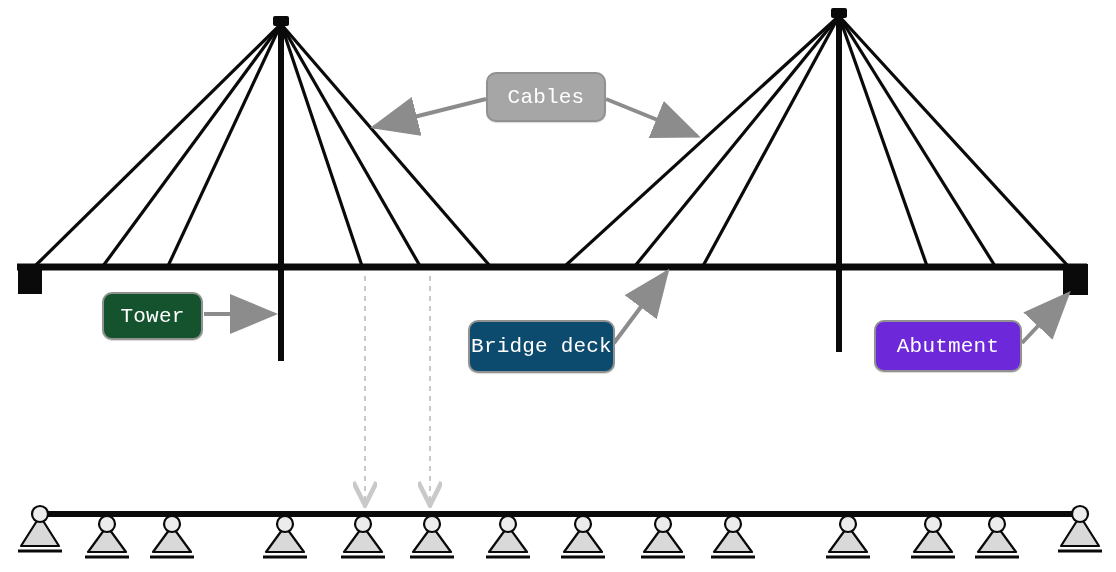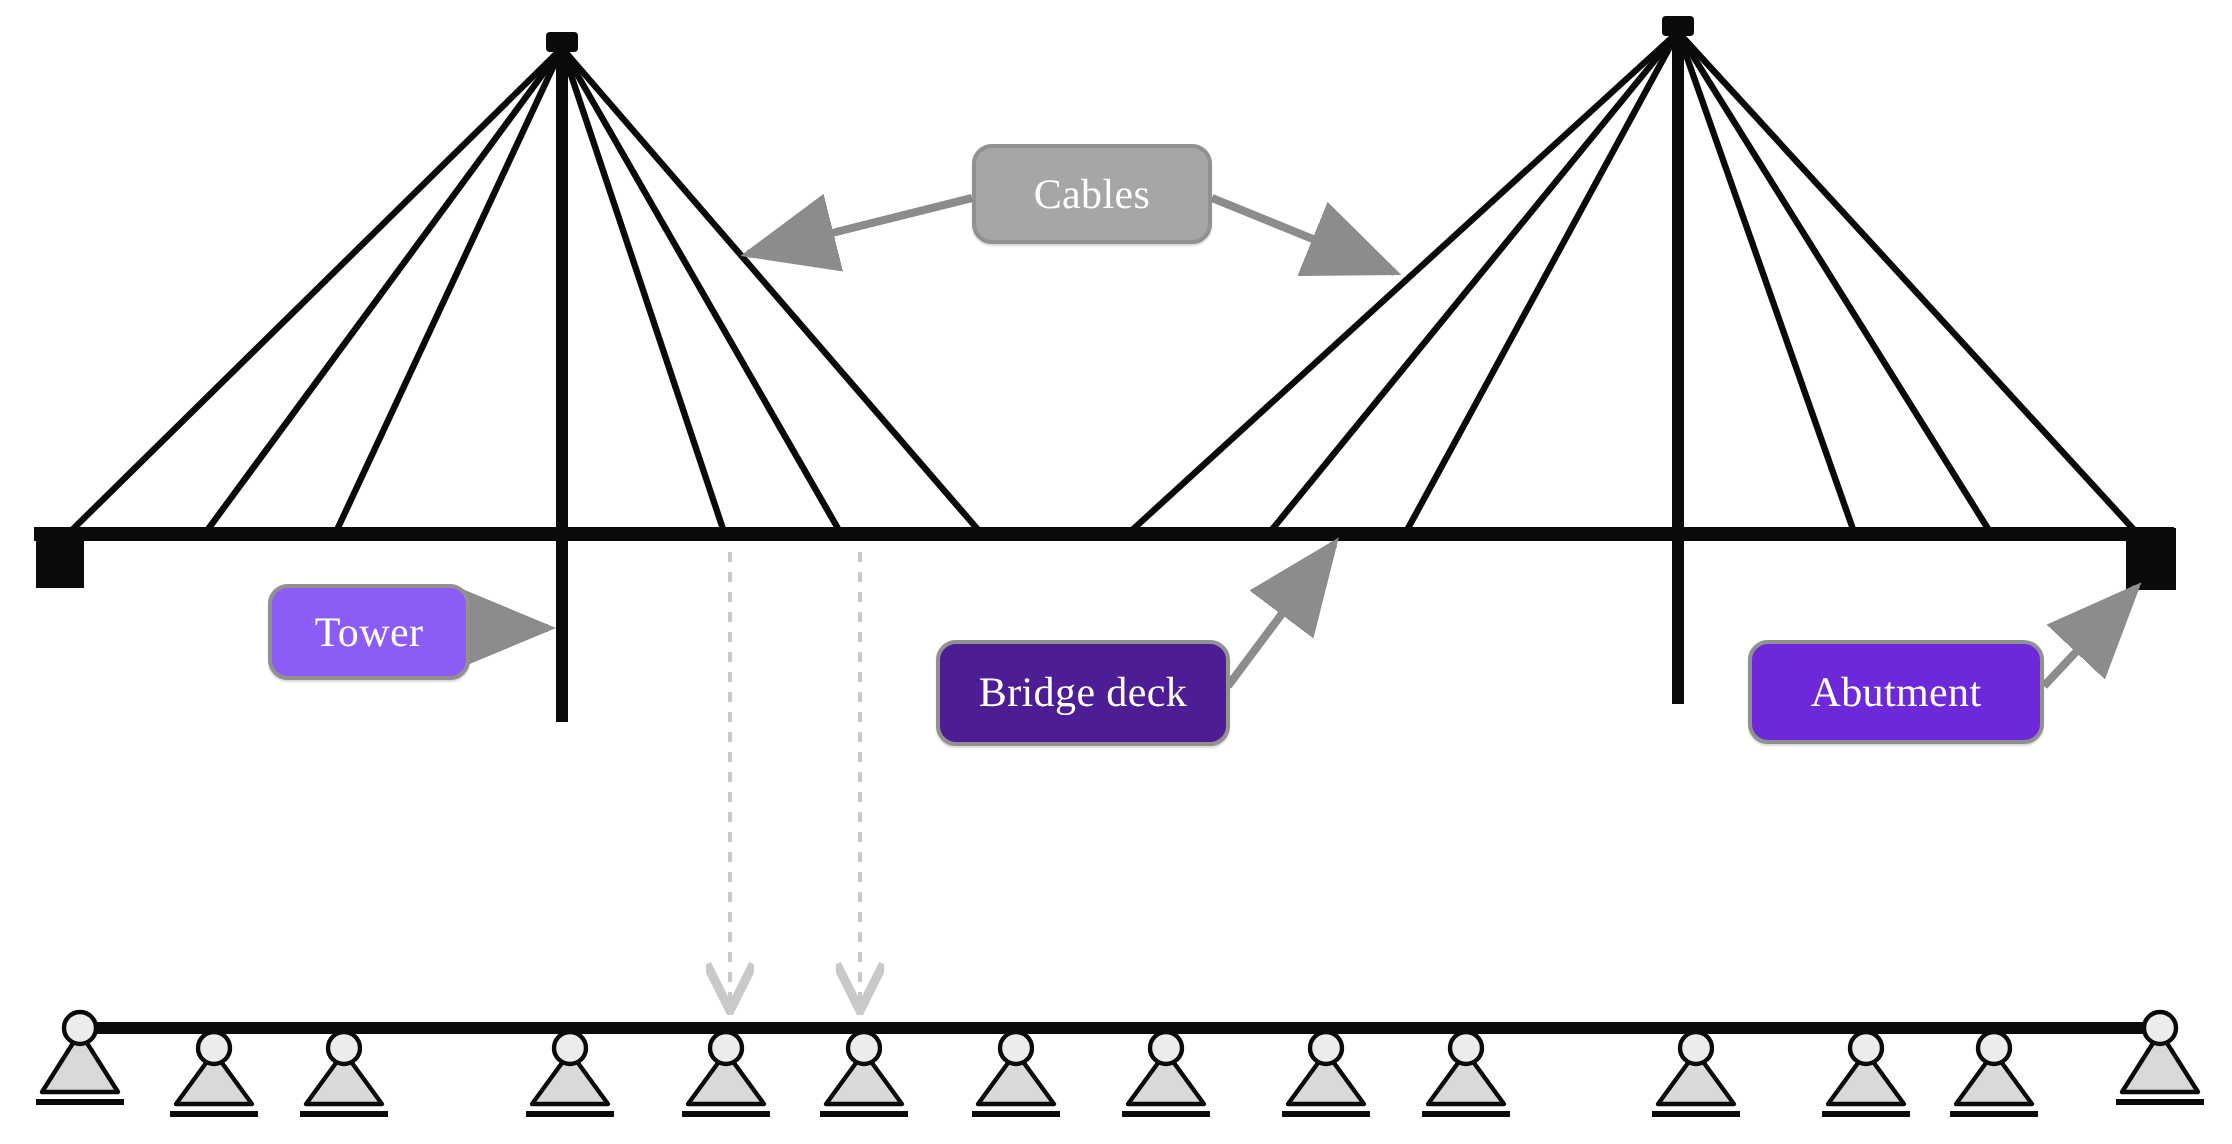--- a/index.html
+++ b/index.html
@@ -1,18 +1,18 @@
 <!DOCTYPE html>
 <html><head>
 <meta charset="utf-8">
 <style>
   html,body{margin:0;padding:0;background:#ffffff;}
   .stage{
     position:relative;width:1116px;height:572px;background:#ffffff;
-    overflow:hidden;font-family:Liberation Serif, serif;
+    overflow:hidden;font-family:Liberation Mono, monospace;
   }
   #diagram-svg{position:absolute;left:0;top:0;}
   .label-box{
     position:absolute;box-sizing:border-box;
     display:flex;align-items:center;justify-content:center;
     border-radius:10px;font-size:21px;letter-spacing:.2px;
     border:2px solid #919191;background:#a6a6a6;color:#ffffff;
     box-shadow:0 1px 1px rgba(0,0,0,0.15);
   }
 </style>
@@ -124,22 +124,22 @@
       <g>
         <polygon points="1080,516 1099,546 1061,546" fill="#d9d9d9" stroke="#0a0a0a" stroke-width="2.2" stroke-linejoin="round"></polygon>
         <circle cx="1080" cy="514" r="8" fill="#ececec" stroke="#0a0a0a" stroke-width="2.2"></circle>
         <line x1="1058" y1="551" x2="1102" y2="551" stroke="#0a0a0a" stroke-width="3"></line>
       </g>
     </svg>
 
   <div class="label-box" id="lbl-cables" style="left: 486px; top: 72px; width: 120px; height: 50px; background: rgb(166, 166, 166); border-color: rgb(145, 145, 145); color: rgb(255, 255, 255);">
     <span>Cables</span>
   </div>
-  <div class="label-box" id="lbl-tower" style="left: 102px; top: 292px; width: 101px; height: 48px; background: #8b5cf6; border-color: rgb(145, 145, 145); color: rgb(255, 255, 255); margin-left: 32px;">
+  <div class="label-box" id="lbl-tower" style="left: 102px; top: 292px; width: 101px; height: 48px; background: #14532d; border-color: rgb(145, 145, 145); color: rgb(255, 255, 255);">
     <span>Tower</span>
   </div>
-  <div class="label-box" id="lbl-bridge_deck" style="left: 468px; top: 320px; width: 147px; height: 53px; background: #4c1d95; border-color: rgb(145, 145, 145); color: rgb(255, 255, 255);">
+  <div class="label-box" id="lbl-bridge_deck" style="left: 468px; top: 320px; width: 147px; height: 53px; background: #0c4a6e; border-color: rgb(145, 145, 145); color: rgb(255, 255, 255);">
     <span>Bridge deck</span>
   </div>
   <div class="label-box" id="lbl-abutment" style="left: 874px; top: 320px; width: 148px; height: 52px; background: #6d28d9; border-color: rgb(145, 145, 145); color: rgb(255, 255, 255);">
     <span>Abutment</span>
   </div>
 </div>
 
 </body></html>

